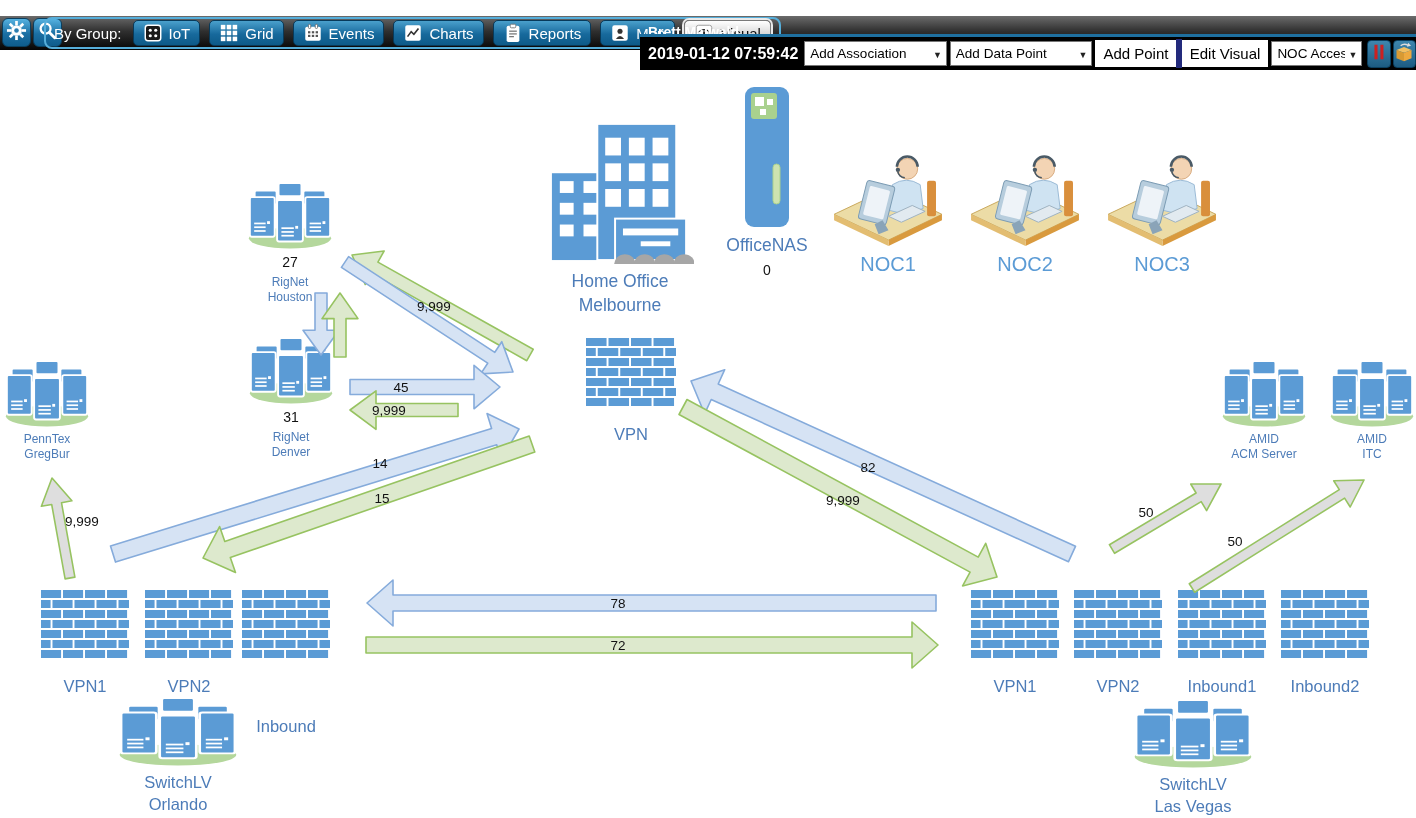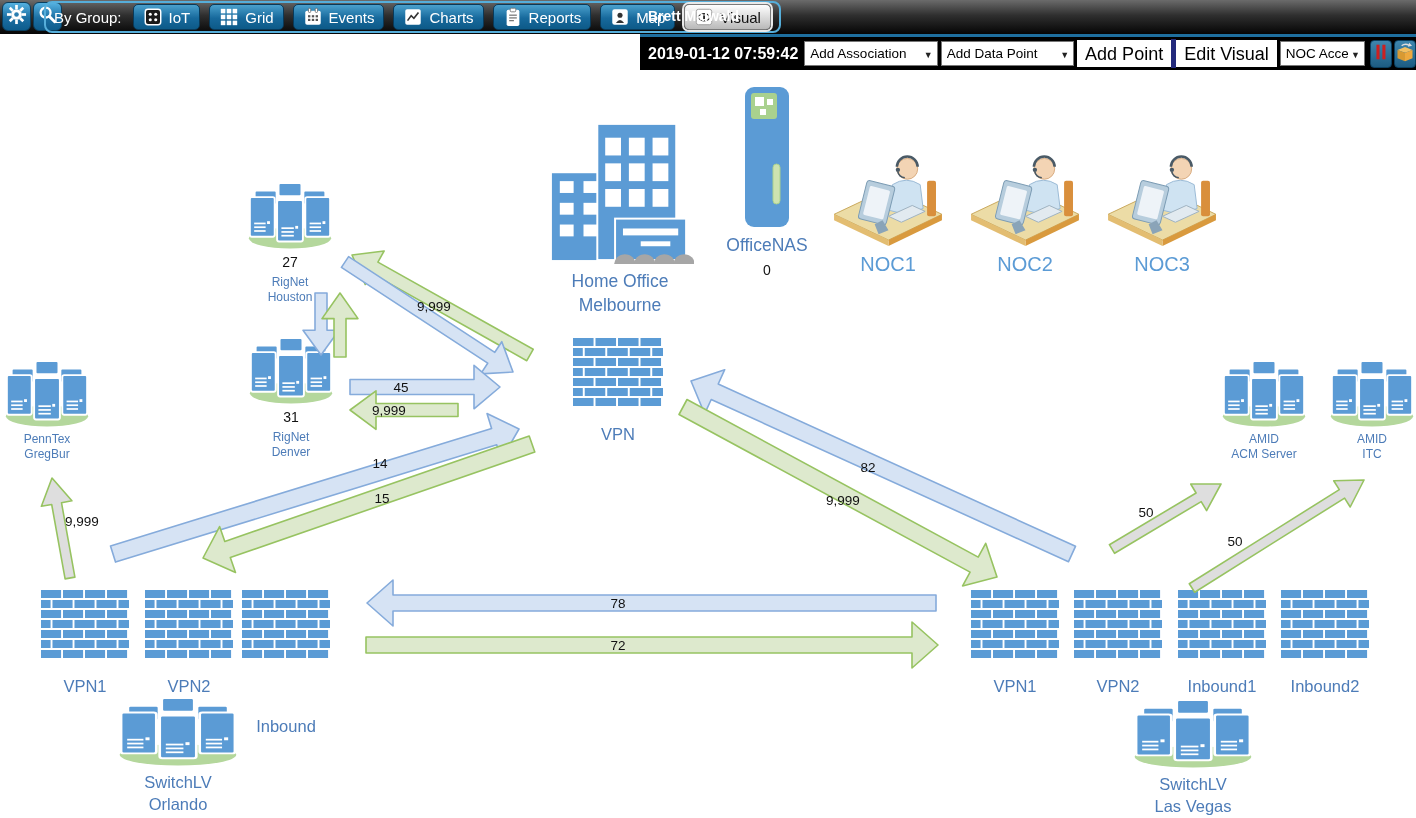--- a/index.html
+++ b/index.html
@@ -1,20 +1,20 @@
 <!DOCTYPE html>
 <html><head>
 <meta charset="utf-8">
 <style>
   * { margin:0; padding:0; box-sizing:border-box; }
   html,body { width:1416px; height:818px; font-family:"Liberation Sans", sans-serif; background:#fff; overflow:hidden; }
   #app { position:relative; width:1416px; height:818px; }
 
   
-  #topbar { position:absolute; left:0; top:0; width:1416px; height:34px;
+  #topbar { position:absolute; left:0; top:16px; width:1416px; height:34px;
     background:linear-gradient(#6b6b6b,#2f2f2f 45%,#050505); }
   .sqbtn { position:absolute; top:2px; width:29px; height:29px; border-radius:6px;
     background:linear-gradient(#55b1e0,#1b6fa3 55%,#0e5c8c); border:1px solid #0a3f5f;
     display:flex; align-items:center; justify-content:center; cursor:pointer; }
   .sqbtn svg { width:21px; height:21px; }
   #groupbox { position:absolute; left:44px; top:1px; height:32px; border:2px solid #56aeda;
     border-radius:8px; display:flex; align-items:center; padding:0 8px; gap:9px; }
   #grouplabel { color:#fff; font-size:15px; margin-right:2px; white-space:nowrap; }
   .gbtn { height:26px; display:flex; align-items:center; gap:6px; padding:0 9px;
     background:linear-gradient(#4aa0cc,#17699c 55%,#0d5a88); border:1px solid #083a5a;
@@ -35,21 +35,21 @@
   #sitemap-btn { background:linear-gradient(#4a4a4a,#262626); border:1px solid #111; }
   #apptitle { font-size:20px; color:#161616; margin-left:5px; }
   #subright { position:absolute; left:640px; top:34px; width:776px; height:36px; background:#000;
     border-top:3px solid #1e6f9f; display:flex; align-items:center; }
   #timestamp { color:#fff; font-size:16px; font-weight:bold; margin:0 6px 0 8px; white-space:nowrap; }
   .selwrap { position:relative; background:#fff; height:25px; border:1px solid #777; margin-right:3px;
     display:flex; align-items:center; cursor:pointer; }
   .selwrap select { appearance:none; -webkit-appearance:none; border:none; background:#fff; width:100%;
     height:100%; font-size:13.5px; font-family:"Liberation Sans",sans-serif; padding:0 16px 0 5px; cursor:pointer; }
   .selarrow { position:absolute; right:4px; top:8px; font-size:9px; color:#222; pointer-events:none; }
-  .wbtn { background:#fff; height:27px; border:none; font-size:18px; color:#000;
+  .wbtn { background:#fff; height:27px; border:none; font-size:15px; color:#000;
     font-family:"Liberation Sans",sans-serif; padding:4px 8px; cursor:pointer; white-space:nowrap; }
   #navy-divider { width:6px; height:29px; background:#232a7c; }
   .ibtn { width:26px; height:28px; border-radius:4px; margin-left:2px;
     background:linear-gradient(#3e86ae,#1d5c82); border:1px solid #0a3f5f;
     display:flex; align-items:center; justify-content:center; cursor:pointer; }
   .ibtn svg { width:20px; height:22px; }
 
   
   #canvas { position:absolute; left:0; top:70px; width:1416px; height:748px; background:#fff; }
   .node { position:absolute; width:156px; margin-left:-78px; display:flex; flex-direction:column;
@@ -467,21 +467,21 @@
             <g transform="rotate(14 45 52)">
               <rect x="31" y="30" width="29" height="40" rx="3" fill="#b7cddd" stroke="#7c9cb4"></rect>
               <rect x="35" y="35" width="21" height="30" rx="1.5" fill="#eef3f8"></rect>
             </g>
             <polygon points="44,72 52,68 58,78 48,82" fill="#8aa4b8"></polygon>
             <polygon points="58,64 82,53 95,59 71,70" fill="#e2eaf0" stroke="#9fb2c0"></polygon>
           </svg>
         </span>
         <div class="nlabel xl">NOC3</div>
       </div>
-      <div class="node fw" style="left: 618px; top: 268px;">
+      <div class="node fw" style="left: 631px; top: 268px;">
         <span>
           <svg viewBox="0 0 92 70" preserveAspectRatio="none" style="width:90px;height:70px">
             <rect x="0" y="0" width="21" height="8" fill="#5b9bd5"></rect>
             <rect x="23" y="0" width="21" height="8" fill="#5b9bd5"></rect>
             <rect x="46" y="0" width="21" height="8" fill="#5b9bd5"></rect>
             <rect x="69" y="0" width="21" height="8" fill="#5b9bd5"></rect>
             <rect x="-11" y="10" width="21" height="8" fill="#5b9bd5"></rect>
             <rect x="12" y="10" width="21" height="8" fill="#5b9bd5"></rect>
             <rect x="35" y="10" width="21" height="8" fill="#5b9bd5"></rect>
             <rect x="58" y="10" width="21" height="8" fill="#5b9bd5"></rect>

